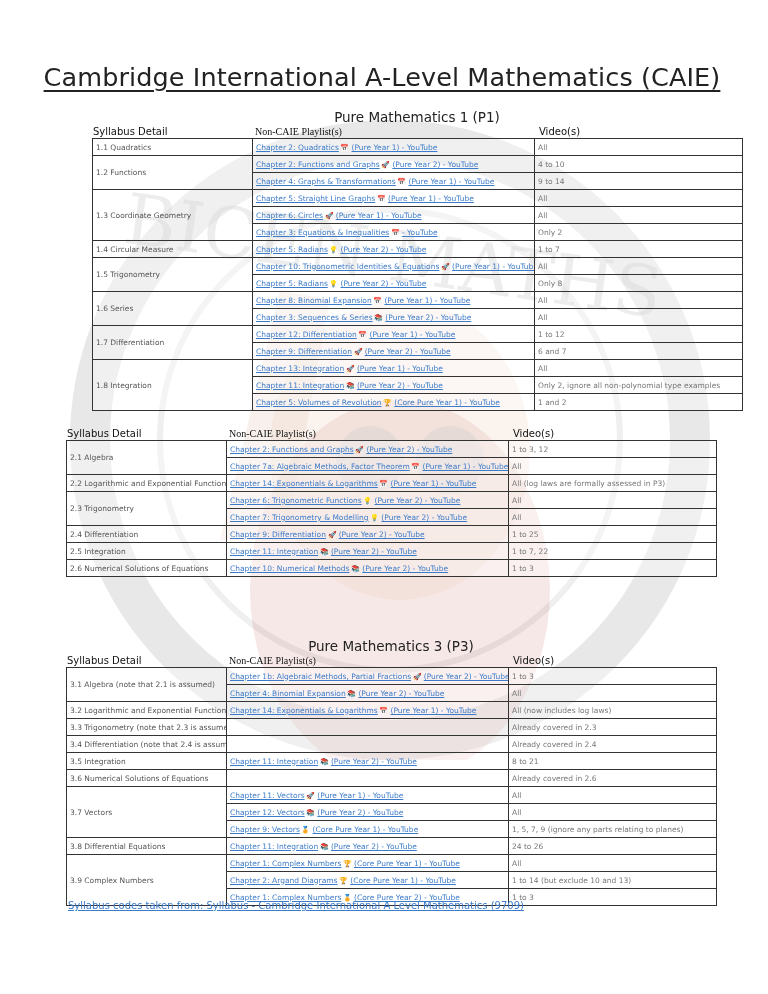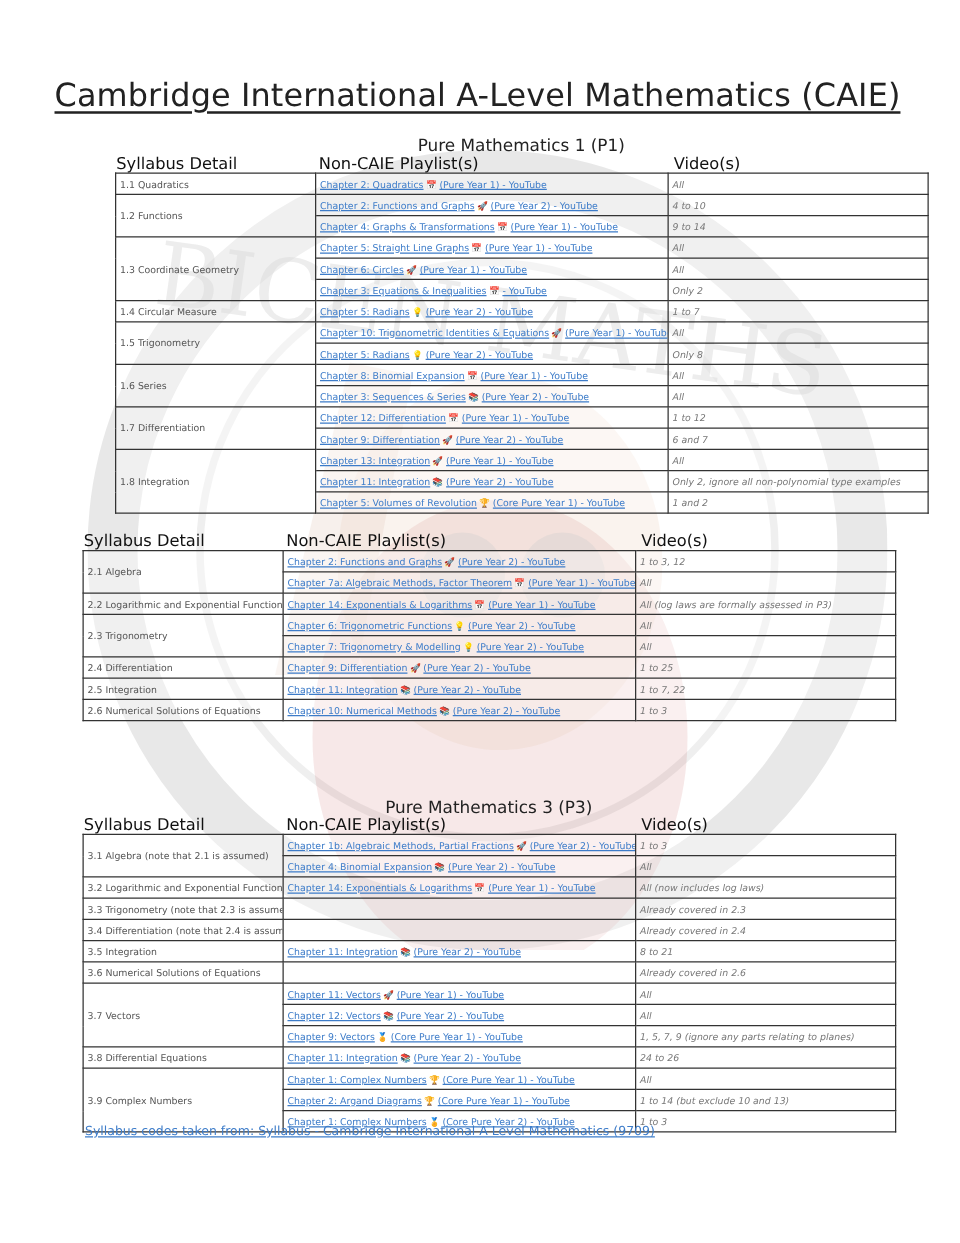--- a/index.html
+++ b/index.html
@@ -14,39 +14,39 @@
     }
     .page { position: relative; z-index: 1; }
     h1.doc-title {
       position: absolute; left: 0; right: 4px; top: 62px; margin: 0;
       text-align: center; font-weight: normal; font-size: 25.5px;
       color: #222; letter-spacing: 0.1px;
     }
     h1.doc-title span { text-decoration: underline; text-decoration-thickness: 1.5px; text-underline-offset: 4px; }
     .section { position: absolute; left: 66px; width: 650px; }
     .section-title { text-align: center; font-size: 13.5px; color: #222; height: 18px; line-height: 18px; margin: 0; font-weight: normal; }
-    .headers { display: flex; font-size: 13px; color: #111; height: 12px; line-height: 12px; }
+    .headers { display: flex; font-size: 10px; color: #111; height: 12px; line-height: 12px; }
     .headers .h1 { width: 160px; padding-left: 1px; }
-    .headers .h2 { width: 282px; padding-left: 2px; }
+    .headers .h2 { width: 282px; padding-left: 2px; font-family: Liberation Serif, serif; }
     .headers .h3 { padding-left: 2px; }
     table {
       border-collapse: collapse; width: 650px; table-layout: fixed;
       border: 1.2px solid #222; font-size: 7.5px;
     }
     col.c1 { width: 160px; } col.c2 { width: 282px; } col.c3 { width: 208px; }
     td {
       border: 1px solid #333; height: 16px; padding: 0 3px; vertical-align: middle;
       white-space: nowrap; overflow: hidden; background: rgba(255,255,255,0.35);
     }
     td.topic { color: #555; }
     td.col2 { border-left: 1.5px solid #111; }
     td.col3 { border-left: 1.5px solid #111; }
     a.lnk { color: #3d7cc9; text-decoration: underline; }
     .ico { display: inline-block; font-size: 7px; margin: 0 2px; }
-    td.vid { color: #777; font-style: italic; }
+    td.vid { color: #777; }
     .footer-link {
       position: absolute; left: 68px; top: 900px; font-size: 10px;
       color: #3d7cc9; text-decoration: underline;
     }
   </style>
 </head>
 <body>
 
 <svg class="watermark" viewBox="0 0 640 640" aria-hidden="true">
   <circle cx="320" cy="320" r="300" fill="none" stroke="#d6d6d6" stroke-width="40" opacity="0.55"></circle>

